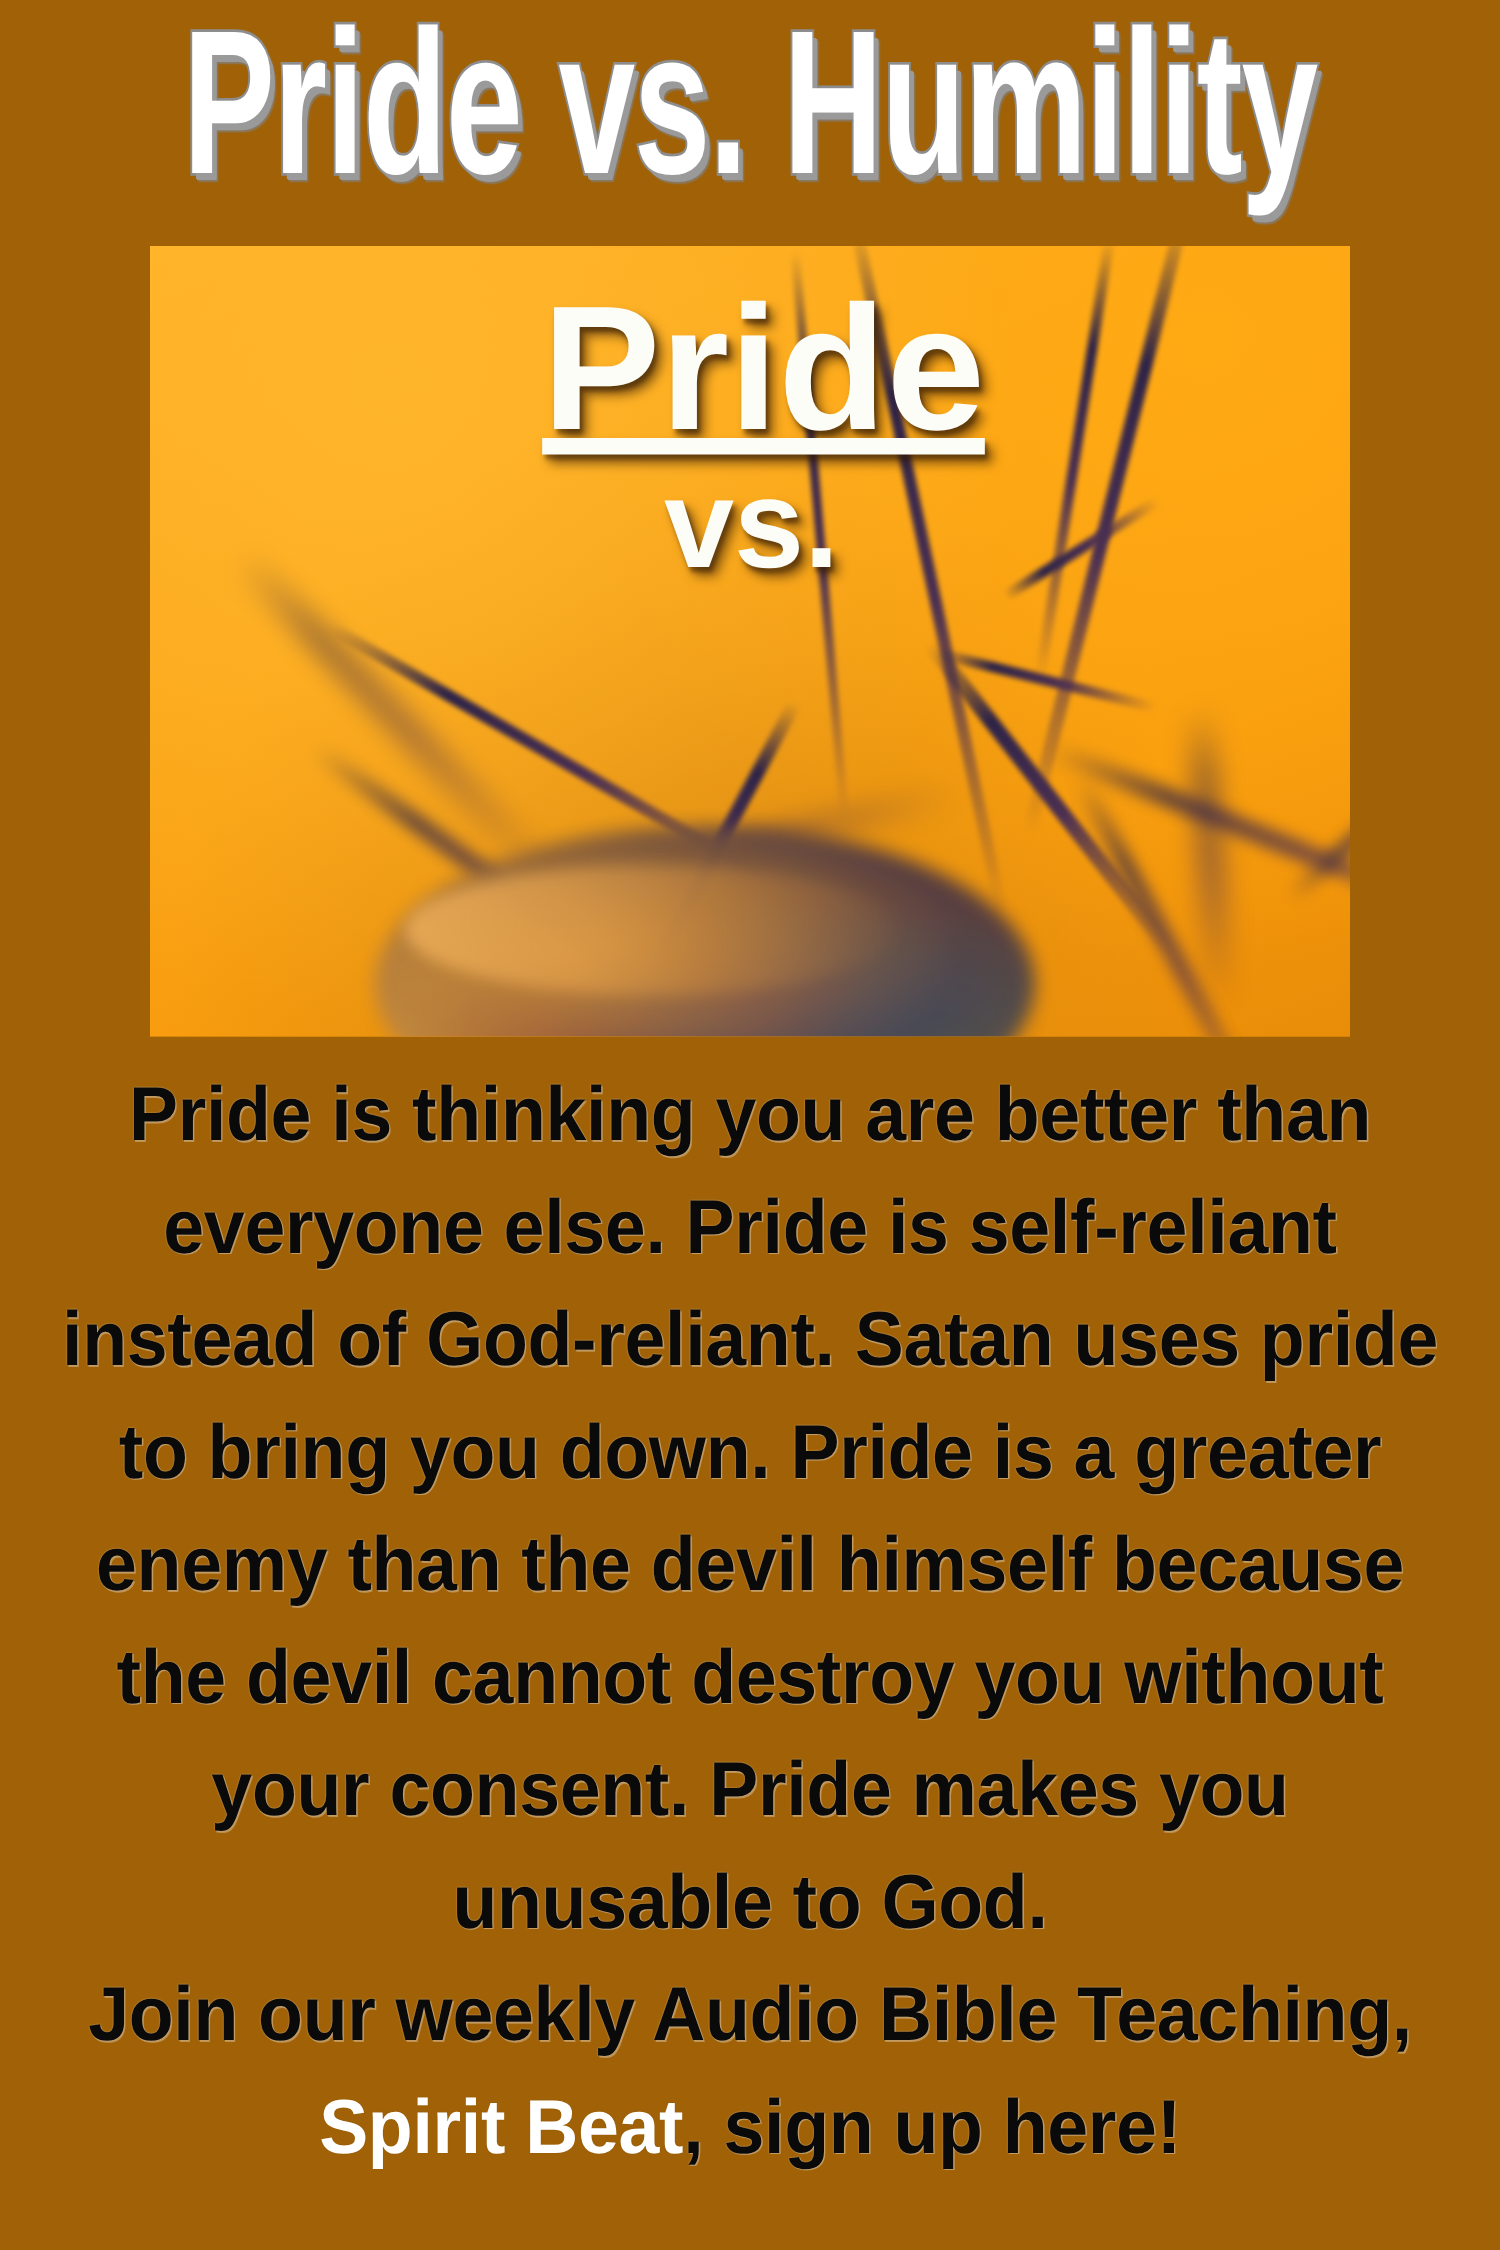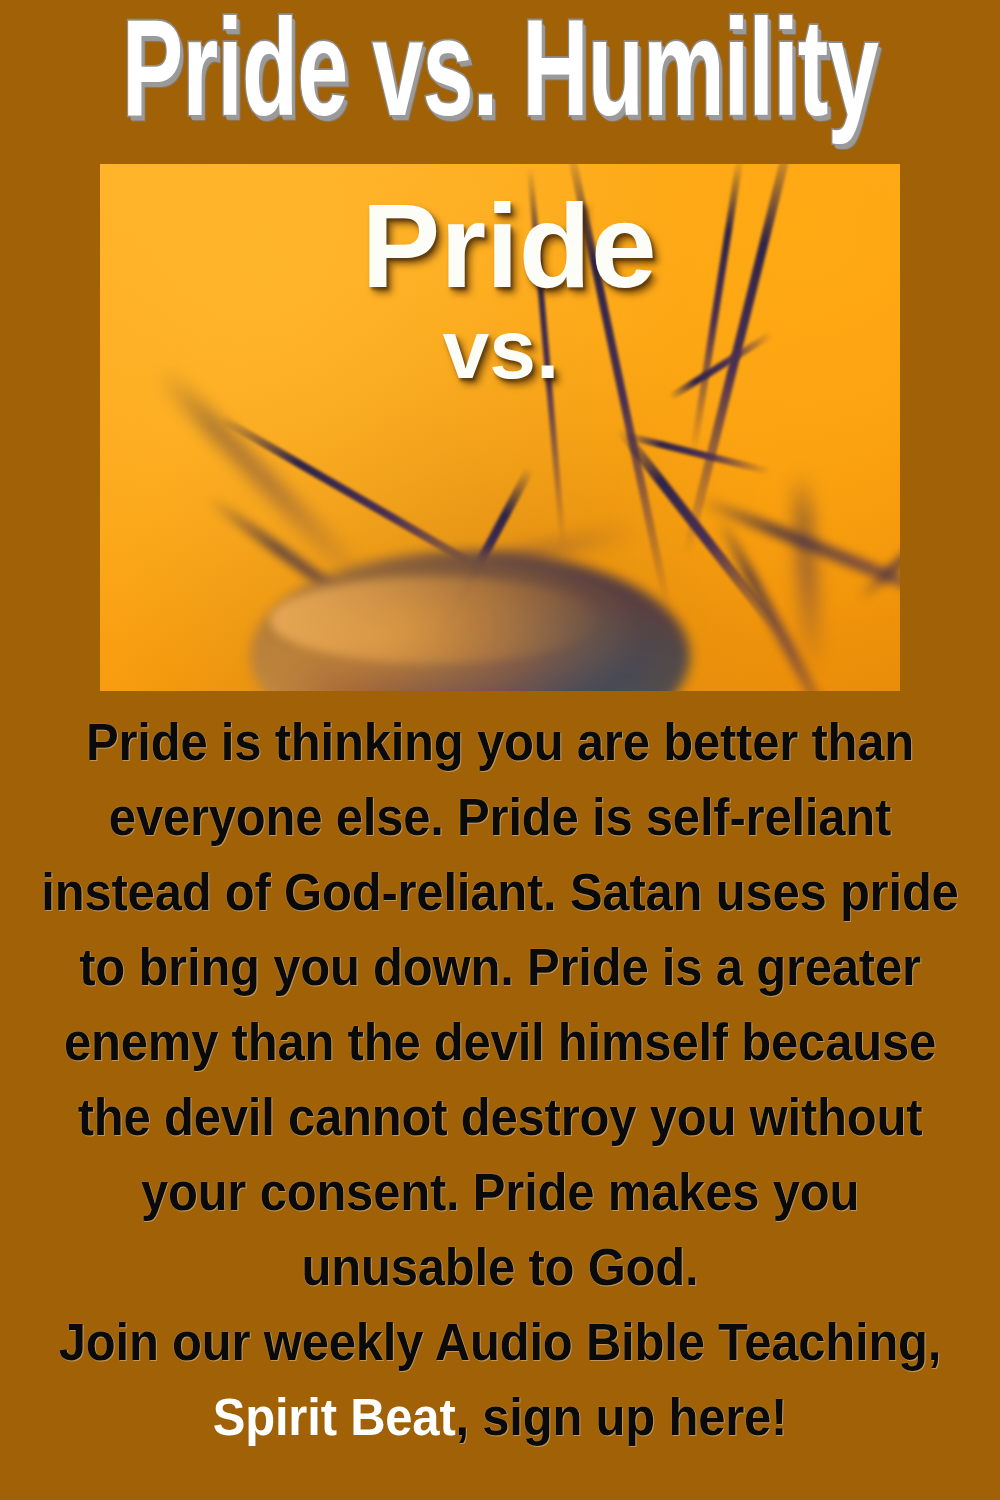--- a/index.html
+++ b/index.html
@@ -117,21 +117,21 @@
     padding-top: 26px;
   }
   .photo-text span {
     font-family: "Liberation Sans", sans-serif;
     font-weight: 700;
     color: #fdfdf8;
     line-height: .96;
     text-shadow: 5px 6px 7px rgba(40,20,5,.55), 2px 3px 3px rgba(60,30,5,.5);
     display: block;
   }
-  .pt-pride   { font-size: 118px; margin-left: 18px; }
+  .pt-pride   { font-size: 118px; margin-left: 18px; text-decoration: underline; }
   .pt-vs      { font-size: 84px;  margin-left: 2px; margin-top: 6px; }
   .pt-hum     { font-size: 118px; margin-left: 22px; margin-top: 2px; }
 
   
   .copy {
     width: 1000px;
     margin-top: 14px;
     padding: 0 8px;
     text-align: center;
     font-family: "Liberation Sans Narrow", "Liberation Sans", sans-serif;

